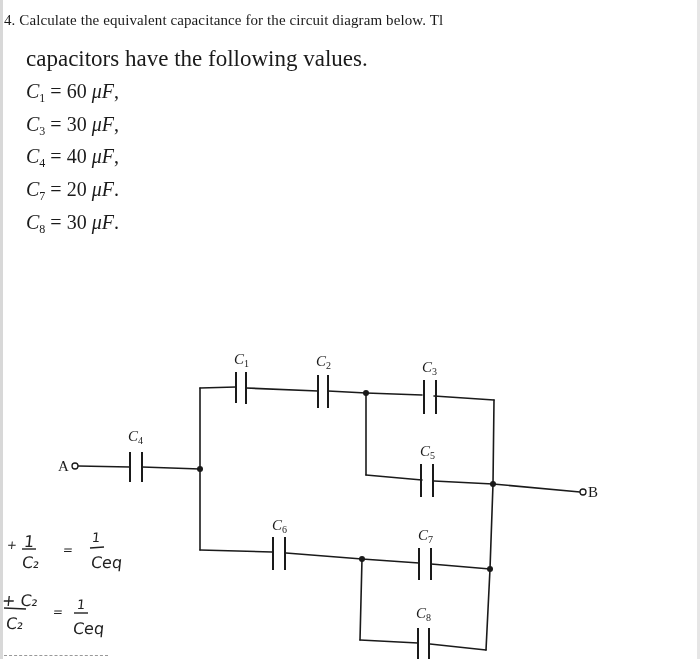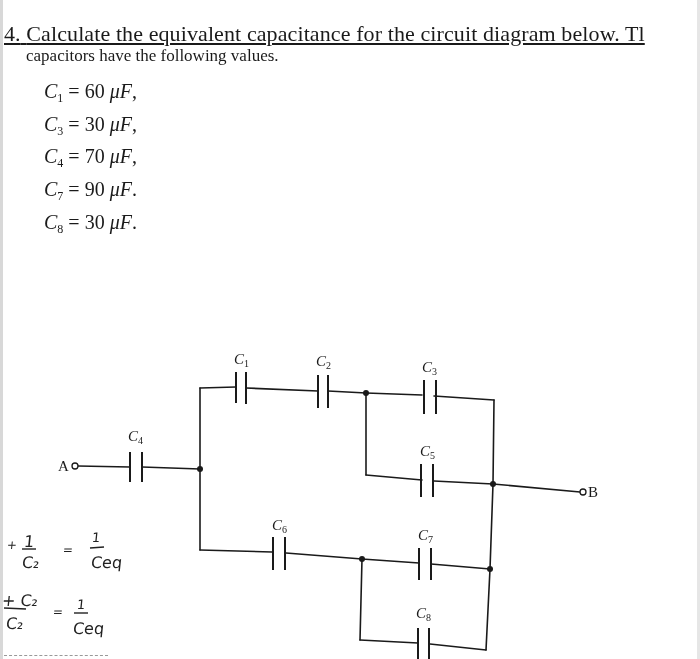--- a/index.html
+++ b/index.html
@@ -3,30 +3,30 @@
 <meta charset="utf-8">
 <style>
   html, body { margin: 0; padding: 0; }
   body {
     width: 700px; height: 659px; background: #ffffff; position: relative; overflow: hidden;
     font-family: "DejaVu Serif", "Liberation Serif", serif; color: #1a1a1a;
   }
   .left-border { position: absolute; left: 0; top: 0; width: 3px; height: 659px; background: #d8d8d8; }
   .right-border { position: absolute; right: 0; top: 0; width: 3px; height: 659px; background: #e6e6e6; }
   .q-line {
-    position: absolute; left: 4px; top: 21px; font-size: 22px; white-space: nowrap;
-    font-family: "Liberation Serif", serif; letter-spacing: 0.1px; text-decoration: underline;
+    position: absolute; left: 4px; top: 12px; font-size: 15px; white-space: nowrap;
+    font-family: "Liberation Serif", serif; letter-spacing: 0.1px;
   }
   .q-line2 {
-    position: absolute; left: 26px; top: 46px; font-size: 17px; white-space: nowrap;
+    position: absolute; left: 26px; top: 46px; font-size: 23px; white-space: nowrap;
     font-family: "Liberation Serif", serif;
   }
   .values { position: absolute; left: 26px; top: 80px; }
   .val {
-    height: 32.7px; font-size: 20px; white-space: nowrap; font-family: "Liberation Serif", serif; margin-left: 18px;
+    height: 32.7px; font-size: 20px; white-space: nowrap; font-family: "Liberation Serif", serif;
   }
   .val i { font-style: italic; }
   .val sub { font-size: 12px; vertical-align: -4px; }
   .circuit { position: absolute; left: 0; top: 0; }
   .hw {
     position: absolute; font-family: "DejaVu Sans", sans-serif; color: #222; font-size: 16px;
     transform: skewX(-6deg);
   }
   .bottom-line { position: absolute; left: 4px; top: 655px; width: 104px; height: 1px; border-top: 1px dashed #999; }
 </style>
@@ -38,22 +38,22 @@
 
 <div class="q-line">
   <span>4.</span>
   <span>Calculate the equivalent capacitance for the circuit diagram below. Tl</span>
 </div>
 <div class="q-line2">capacitors have the following values.</div>
 
 <div class="values" id="vals">
     <div class="val"><i>C</i><sub>1</sub> = <span>60</span> <i>μF</i><span>,</span></div>
     <div class="val"><i>C</i><sub>3</sub> = <span>30</span> <i>μF</i><span>,</span></div>
-    <div class="val"><i>C</i><sub>4</sub> = <span>70</span> <i>μF</i><span>,</span></div>
-    <div class="val"><i>C</i><sub>7</sub> = <span>90</span> <i>μF</i><span>.</span></div>
+    <div class="val"><i>C</i><sub>4</sub> = <span>40</span> <i>μF</i><span>,</span></div>
+    <div class="val"><i>C</i><sub>7</sub> = <span>20</span> <i>μF</i><span>.</span></div>
     <div class="val"><i>C</i><sub>8</sub> = <span>30</span> <i>μF</i><span>.</span></div>
   </div>
 
 <svg class="circuit" width="700" height="659" viewBox="0 0 700 659" xmlns="http://www.w3.org/2000/svg">
   <g stroke="#1a1a1a" stroke-width="1.6" fill="none" stroke-linecap="round">
 
     <line x1="78" y1="466" x2="130" y2="467"></line>
     <line x1="142" y1="467" x2="200" y2="469"></line>
 
     <line x1="200" y1="388" x2="200" y2="550"></line>

